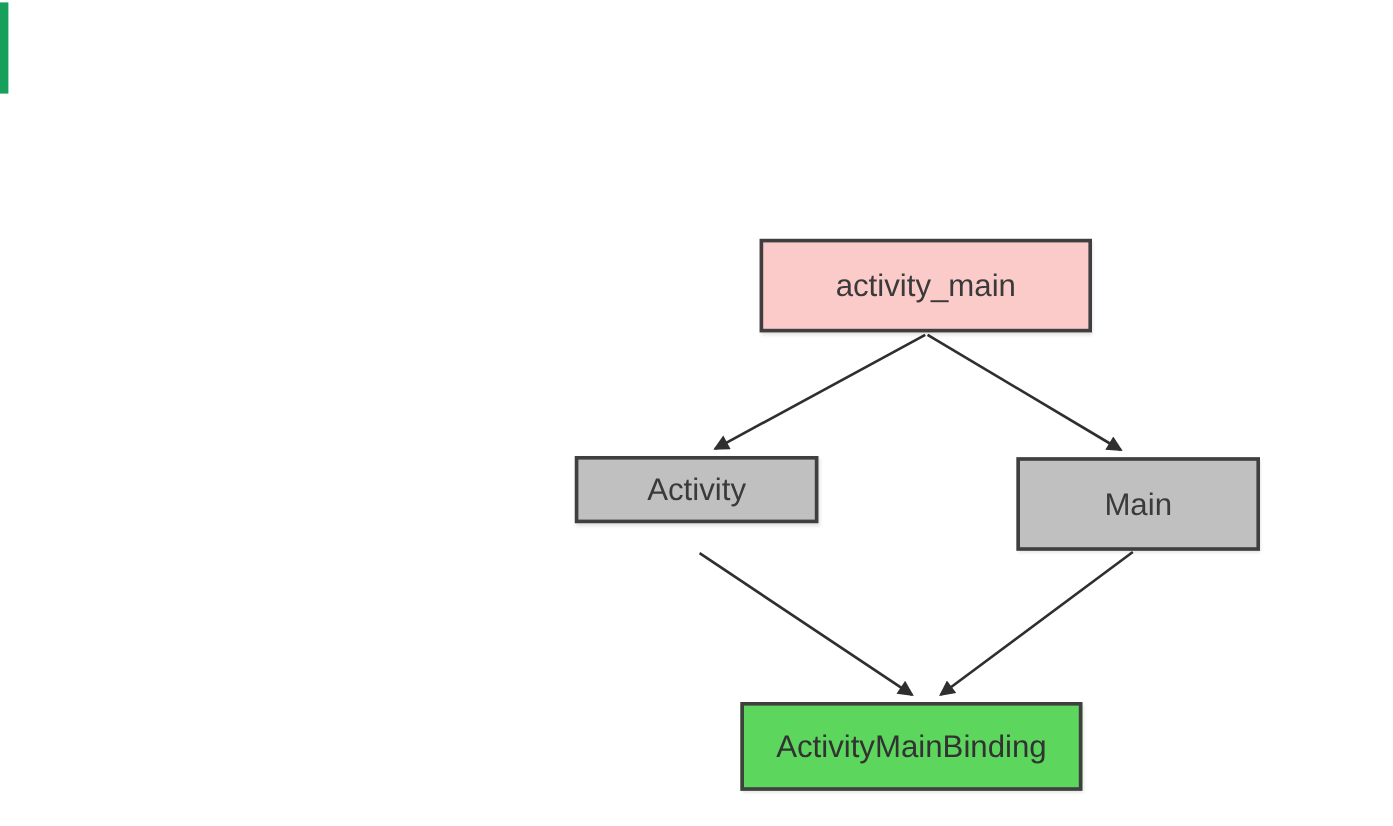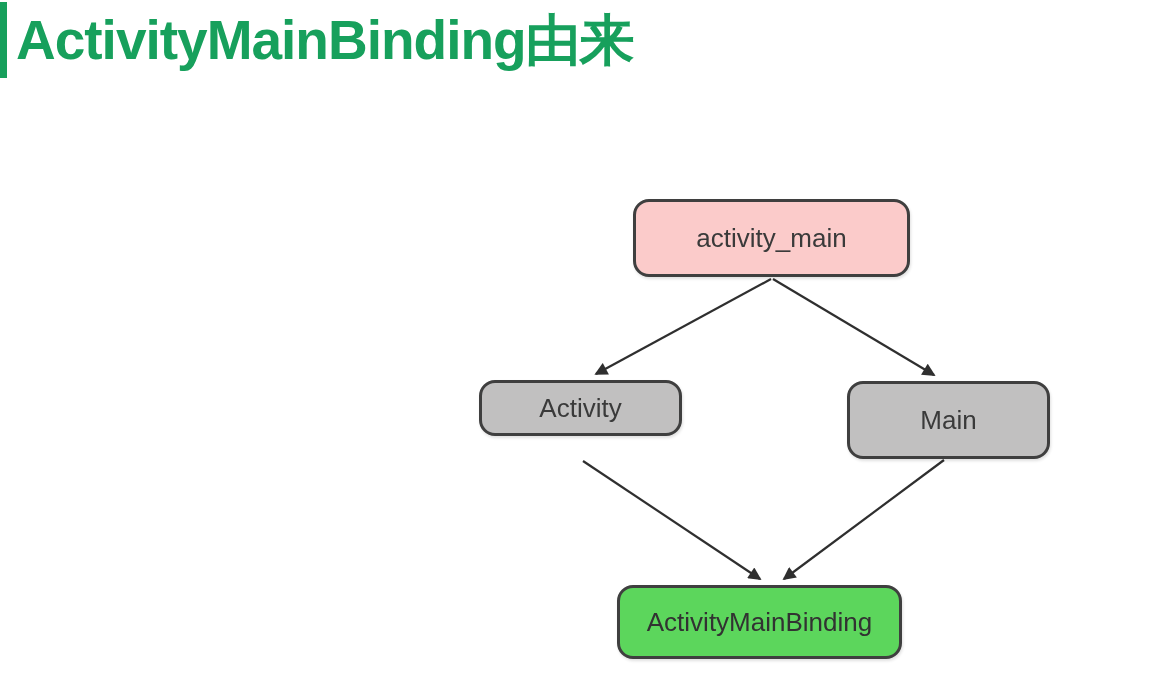--- a/index.html
+++ b/index.html
@@ -41,21 +41,21 @@
     left: 0;
     top: 0;
     width: 1161px;
     height: 688px;
     pointer-events: none;
   }
   .node {
     position: absolute;
     box-sizing: border-box;
     border: 3px solid #3f3f3f;
-    border-radius: 16px;
+    border-radius: 0;
     display: flex;
     align-items: center;
     justify-content: center;
     font-size: 26px;
     color: #3a3a3a;
     box-shadow: 1px 2px 3px rgba(0,0,0,0.12);
   }
   .node-activity-main {
     left: 633px; top: 199px; width: 277px; height: 78px;
     background: #fbcbca;
@@ -74,21 +74,20 @@
     background: #5cd65c;
     color: #323232;
   }
 </style>
 </head>
 <body>
 
 <div class="stage">
 
   <div class="title-accent"></div>
-  <h1 class="page-title">ActivityMainBinding由来</h1>
 
   <svg class="edges-layer" viewBox="0 0 1161 688" xmlns="http://www.w3.org/2000/svg">
     <defs>
       <marker id="arrowhead" markerUnits="userSpaceOnUse" markerWidth="15" markerHeight="13" viewBox="0 0 10 10" refX="8.6" refY="5" orient="auto">
         <path d="M0,0 L10,5 L0,10 z" fill="#2f2f2f"></path>
       </marker>
     </defs>
     <line x1="771" y1="279" x2="596" y2="374" stroke="#2f2f2f" stroke-width="2.2" marker-end="url(#arrowhead)"></line>
     <line x1="773" y1="279" x2="934" y2="375" stroke="#2f2f2f" stroke-width="2.2" marker-end="url(#arrowhead)"></line>
     <line x1="583" y1="461" x2="760" y2="579" stroke="#2f2f2f" stroke-width="2.2" marker-end="url(#arrowhead)"></line>

